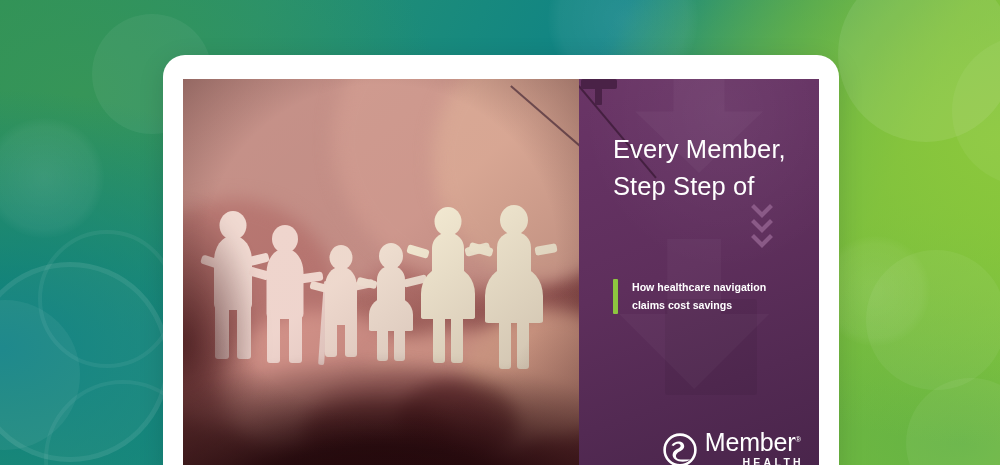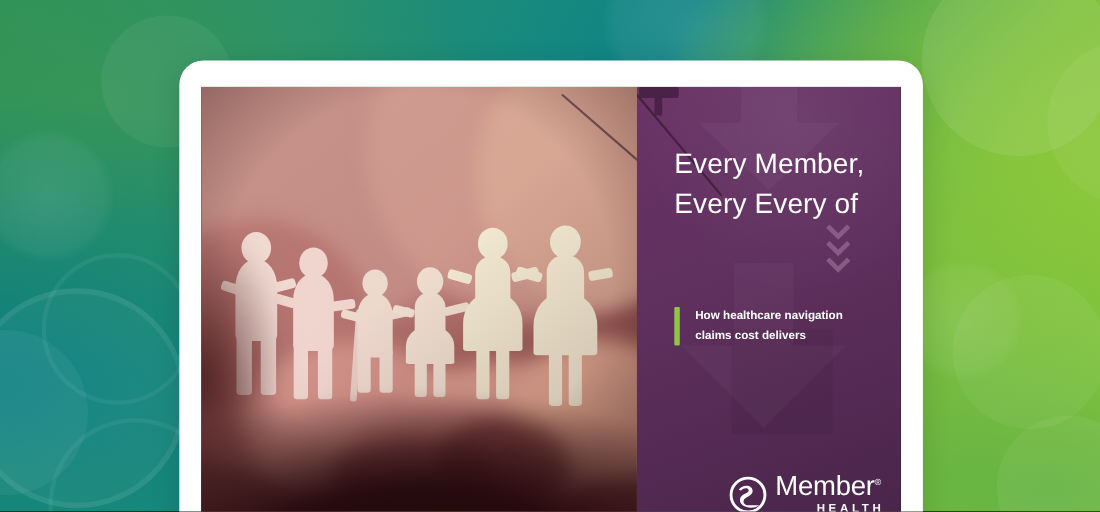--- a/index.html
+++ b/index.html
@@ -416,38 +416,38 @@
         <div class="panel-arrow"></div>
         <div class="panel-arrow2"></div>
         <div class="panel-dark-block"></div>
 
         <div class="deco-line" style="left:0px;top:6px;width:120px;transform:rotate(50deg);"></div>
         <div class="deco-tee-stem" style="left:16px;top:0px;width:7px;height:26px;"></div>
         <div class="deco-tee-bar" style="left:2px;top:0px;width:36px;height:10px;"></div>
 
         <div id="headline">
           <span class="hl-line">Every Member,</span>
-          <span class="hl-line">Every Every of</span>
+          <span class="hl-line">Step Step of</span>
         </div>
 
         <div id="chevrons">
           <svg width="26" height="46" viewBox="0 0 26 46" aria-hidden="true">
             <g fill="none" stroke="#8a5a87" stroke-width="4.2" stroke-linecap="square">
               <polyline points="5,4 13,12 21,4"></polyline>
               <polyline points="5,19 13,27 21,19"></polyline>
               <polyline points="5,34 13,42 21,34"></polyline>
             </g>
           </svg>
         </div>
 
         <div id="sub-wrap">
           <div id="sub-bar"></div>
           <div id="subtitle">
             <span class="sub-line">How healthcare navigation</span>
-            <span class="sub-line">claims cost delivers</span>
+            <span class="sub-line">claims cost savings</span>
           </div>
         </div>
 
         <div id="logo">
           <svg id="logo-mark" width="36" height="36" viewBox="0 0 36 36" aria-hidden="true">
             <circle cx="18" cy="18" r="15.4" fill="none" stroke="#ffffff" stroke-width="2.6"></circle>
             <path d="M9.5 13.2 C13.5 7.6, 22.5 8.6, 22.2 14.6 C22.0 18.4, 17.2 19.2, 15.0 21.4 C12.6 23.8, 14.4 27.4, 18.6 27.4 L28.2 27.4 C24.0 30.6, 17.0 30.2, 13.2 27.4 C9.0 24.3, 10.4 19.2, 14.6 17.2 C17.2 16.0, 19.0 15.0, 18.6 13.4 C18.1 11.4, 14.4 10.9, 11.6 13.9 Z" fill="#ffffff"></path>
           </svg>
           <div id="logo-text">
             <div id="logo-word"><span>Member</span><span id="logo-reg">®</span></div>

